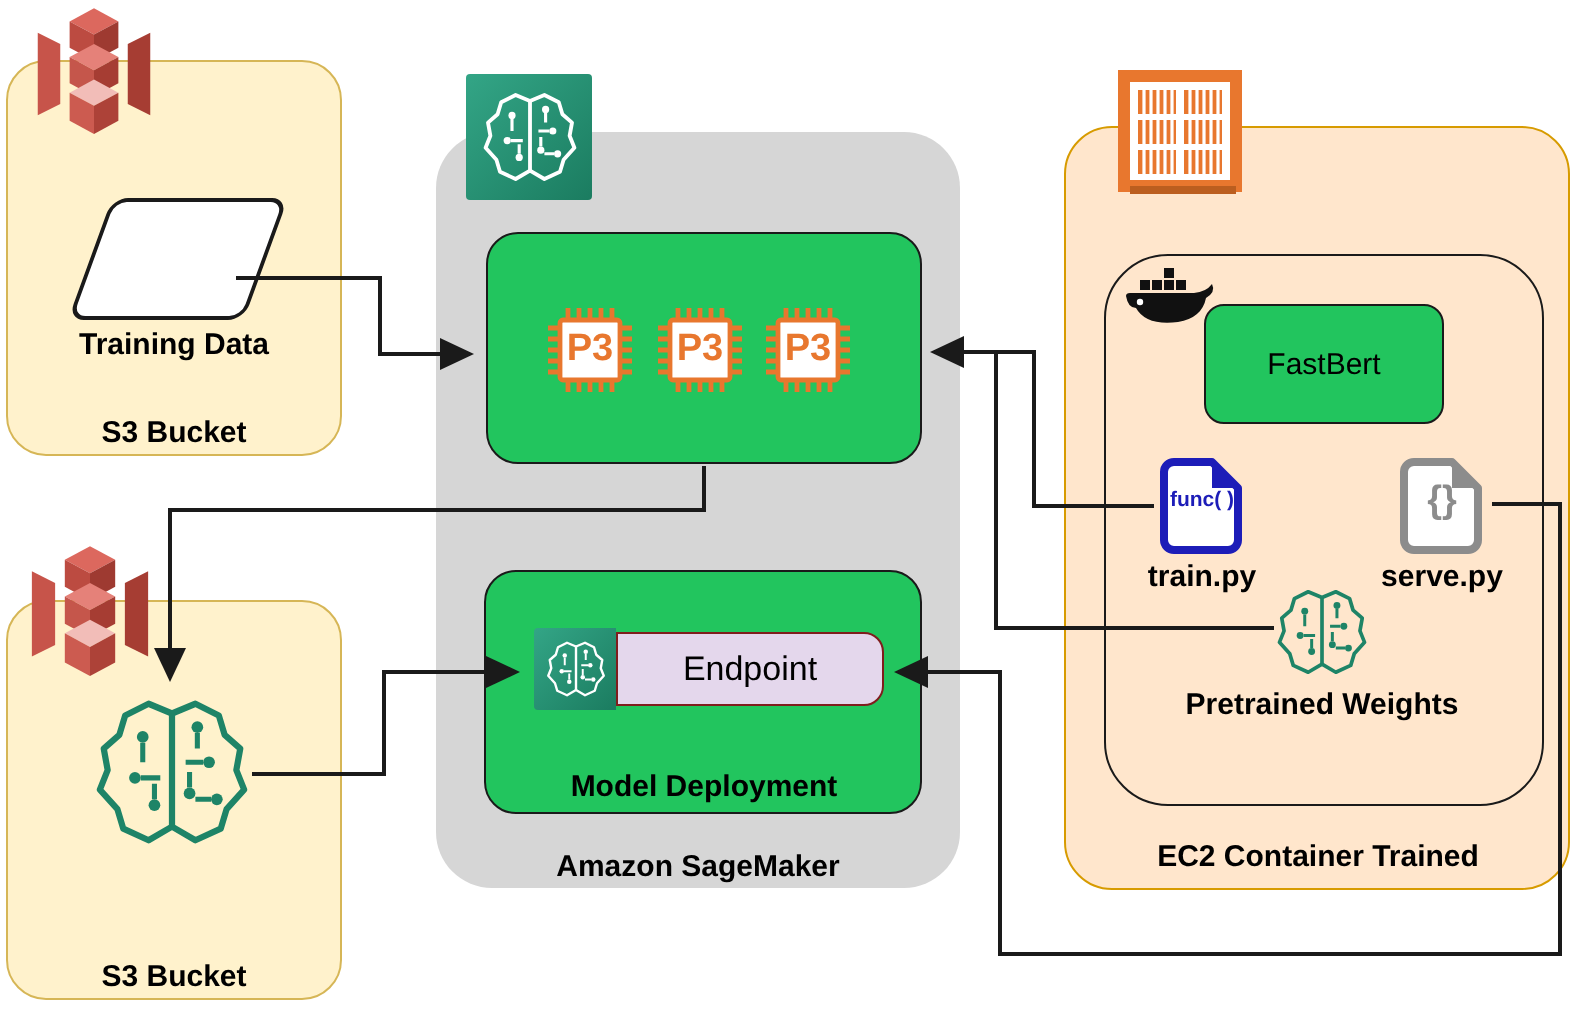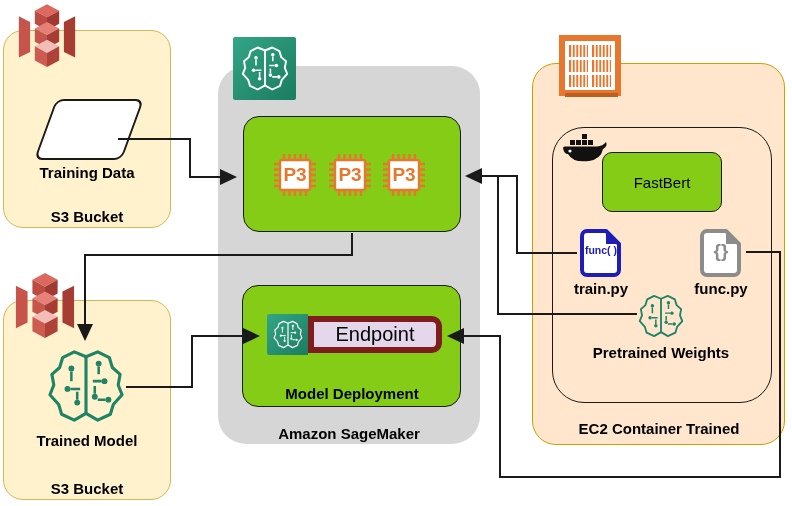--- a/index.html
+++ b/index.html
@@ -3,30 +3,30 @@
 <meta charset="utf-8">
 <style>
   html,body{margin:0;padding:0;background:#ffffff;}
   .canvas{position:relative;width:792px;height:506px;background:#fff;
           font-family:"Liberation Sans",sans-serif;color:#000;overflow:hidden;}
   .container{position:absolute;box-sizing:border-box;}
   .s3box{background:#FFF2CC;border:1px solid #D6B656;border-radius:20px;z-index:1;}
   .smbox{background:#D6D6D6;border-radius:28px;z-index:1;}
   .ecrbox{background:#FFE6CC;border:1px solid #D79B00;border-radius:24px;z-index:1;}
   .dockerbox{background:#FFE6CC;border:1px solid #1a1a1a;border-radius:32px;z-index:2;}
-  .whitebox{position:absolute;box-sizing:border-box;background:#84cc16;border:1.5px solid #1a1a1a;z-index:3;}
+  .whitebox{position:absolute;box-sizing:border-box;background:#22c55e;border:1.5px solid #1a1a1a;z-index:3;}
   .lbl{position:absolute;font-size:15px;line-height:18px;text-align:center;z-index:4;white-space:nowrap;font-weight:bold;}
   .icon{position:absolute;z-index:5;}
   .tealsq{background:linear-gradient(135deg,#33A586 0%,#1B7C60 100%);display:flex;
           align-items:center;justify-content:center;border-radius:2px;}
   .parallelogram{position:absolute;background:#fff;border:2px solid #1a1a1a;
           border-radius:8px;transform:skewX(-20deg);z-index:3;}
-  .endpoint-pill{position:absolute;box-sizing:border-box;background:#E4D7EC;border:6px solid #7f1d1d;
+  .endpoint-pill{position:absolute;box-sizing:border-box;background:#E4D7EC;border:1px solid #7f1d1d;
           border-radius:0 10px 10px 0;display:flex;align-items:center;justify-content:center;
-          font-size:20px;z-index:4;}
+          font-size:17px;z-index:4;}
   .chip{position:absolute;width:44px;height:48px;z-index:4;}
   .chip span{position:absolute;left:7px;top:9px;width:30px;height:30px;line-height:30px;
           text-align:center;font-weight:bold;font-size:19px;color:#E8772E;}
   .fileicon{position:absolute;width:46px;height:50px;z-index:4;}
   .fileicon .ftext{position:absolute;left:0;top:16px;width:46px;text-align:center;font-weight:bold;}
   .arrows{position:absolute;left:0;top:0;z-index:8;pointer-events:none;}
   .defs{position:absolute;width:0;height:0;overflow:hidden;}
 </style>
 </head>
 <body>
@@ -124,21 +124,20 @@
   <div class="icon" style="left:14px;top:271px;width:62px;height:70px;">
     <svg width="62" height="70">
         <use href="#s3cube"></use>
       </svg>
   </div>
   <div class="icon" style="left:47px;top:348px;width:78px;height:76px;color:#1E8467;">
     <svg width="78" height="76">
         <use href="#brain"></use>
       </svg>
   </div>
-  <div class="lbl" style="left:17px;top:432px;width:140px;">Trained Model</div>
   <div class="lbl" style="left:17px;top:480px;width:140px;">S3 Bucket</div>
 
   <div class="container smbox" style="left:218px;top:66px;width:262px;height:378px;"></div>
   <div class="icon tealsq" style="left:233px;top:37px;width:63px;height:63px;color:#ffffff;">
     <svg width="48" height="47">
         <use href="#brain"></use>
       </svg>
   </div>
   <div class="lbl" style="left:239px;top:425px;width:220px;">Amazon SageMaker</div>
 
@@ -195,21 +194,21 @@
     <span class="ftext" style="font-size:10.5px;color:#1D1DB8;">func( )</span>
   </div>
   <div class="lbl" style="left:551px;top:280px;width:100px;">train.py</div>
 
   <div class="fileicon" style="left:698px;top:228px;color:#8C8C8C;">
     <svg width="46" height="50">
         <use href="#fileshape"></use>
       </svg>
     <span class="ftext" style="font-size:19px;top:12px;color:#8C8C8C;">{}</span>
   </div>
-  <div class="lbl" style="left:671px;top:280px;width:100px;">func.py</div>
+  <div class="lbl" style="left:671px;top:280px;width:100px;">serve.py</div>
 
   <div class="icon" style="left:638px;top:293px;width:46px;height:46px;color:#1E8467;">
     <svg width="46" height="46">
         <use href="#brain"></use>
       </svg>
   </div>
   <div class="lbl" style="left:586px;top:344px;width:150px;">Pretrained Weights</div>
 
   <svg class="arrows" width="792" height="506" viewBox="0 0 792 506">
     <defs>

